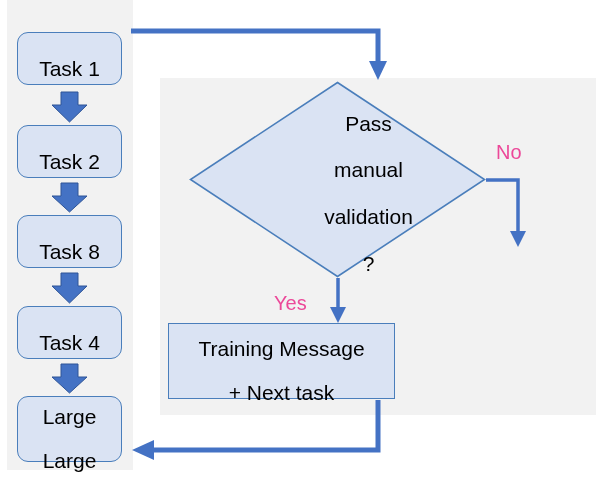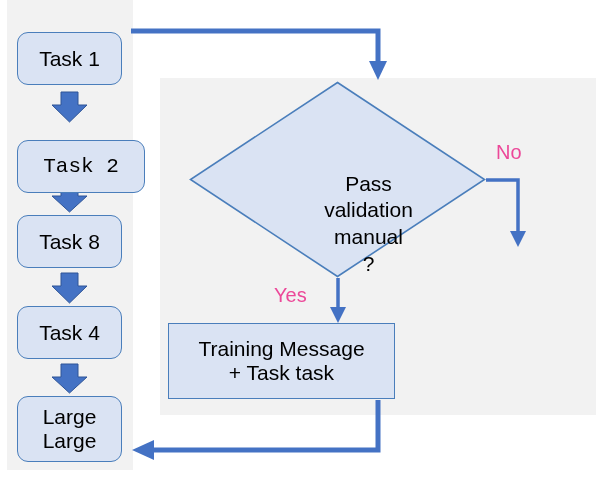--- a/index.html
+++ b/index.html
@@ -38,29 +38,29 @@
   }
   .task-node {
     border-radius: 11px;
     font-size: 21px;
   }
   .rect-node {
     border-radius: 0px;
     font-size: 21px;
   }
   #task1      { left: 17px; top: 32px;  width: 105px; height: 53px; }
-  #task2      { left: 17px; top: 140px; width: 128px; height: 53px; font-family: Liberation Mono, monospace; }
+  #task2      { left: 17px; top: 125px; width: 105px; height: 53px; }
   #task3      { left: 17px; top: 215px; width: 105px; height: 53px; }
   #task4      { left: 17px; top: 306px; width: 105px; height: 53px; }
   #large-task { left: 17px; top: 396px; width: 105px; height: 66px; }
 
   #disqualified   { left: 414px; top: 246px; width: 161px; height: 57px; }
   #training-msg   { left: 168px; top: 323px; width: 227px; height: 76px; }
 
-  .node-label { display: block; }
+  .node-label { display: block; margin-top: 20px; }
 
   
   #decision {
     position: absolute;
     left: 189px;
     top: 81px;
     width: 297px;
     height: 197px;
   }
   #decision svg { position: absolute; inset: 0; }
@@ -87,21 +87,21 @@
     pointer-events: none;
   }
 
   
   .edge-label {
     position: absolute;
     font-size: 20px;
     color: #ec4899;
     white-space: nowrap;
   }
-  #label-yes { left: 274px; top: 284px; }
+  #label-yes { left: 274px; top: 292px; }
   #label-no  { left: 496px; top: 141px; }
 </style>
 </head>
 <body>
 
 <div id="canvas">
 
   <div class="panel" id="panel-left"></div>
   <div class="panel" id="panel-right"></div>
 
@@ -159,30 +159,30 @@
       <span class="node-label">Large</span>
     </div>
   </div>
 
   <div id="decision">
     <svg viewBox="0 0 297 197" xmlns="http://www.w3.org/2000/svg">
       <polygon points="148.5,1.5 295.5,98.5 148.5,195.5 1.5,98.5" fill="#dae3f3" stroke="#4a7ebb" stroke-width="1.6"></polygon>
     </svg>
     <div class="dia-text">
       <span class="node-label">Pass</span>
+      <span class="node-label">manual</span>
       <span class="node-label">validation</span>
-      <span class="node-label">manual</span>
       <span class="node-label">?</span>
     </div>
   </div>
 
 
   <div class="node rect-node" id="training-msg">
     <div>
       <span class="node-label">Training Message</span>
-      <span class="node-label">+ Task task</span>
+      <span class="node-label">+ Next task</span>
     </div>
   </div>
 
   <span class="edge-label" id="label-yes">Yes</span>
   <span class="edge-label" id="label-no">No</span>
 
 </div>
 
 </body></html>

